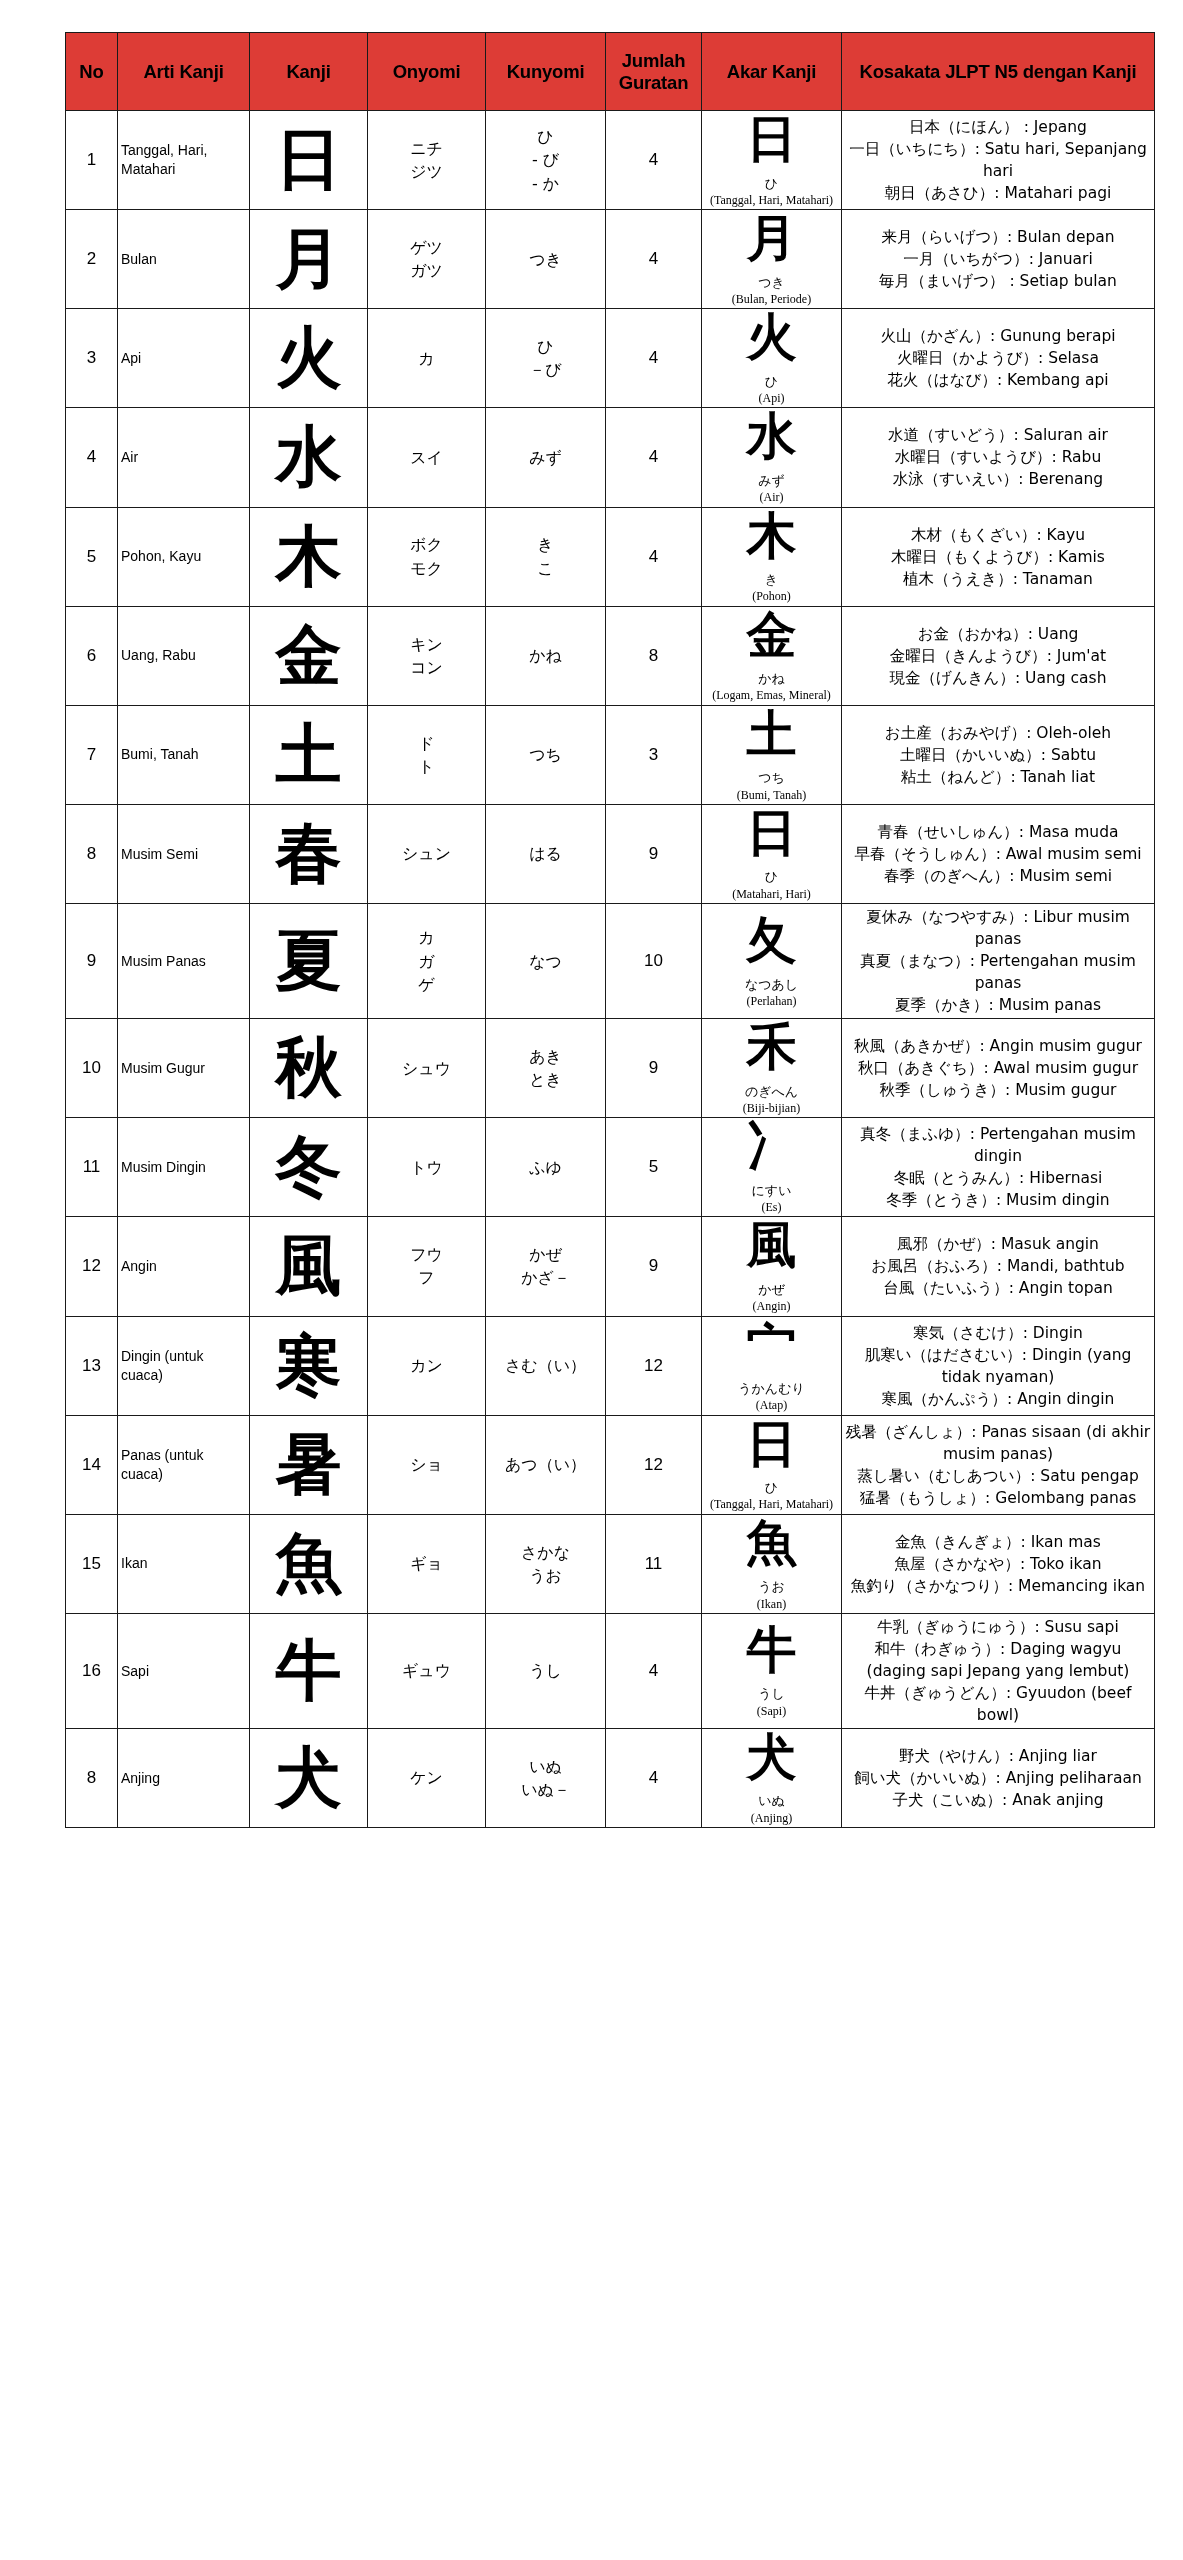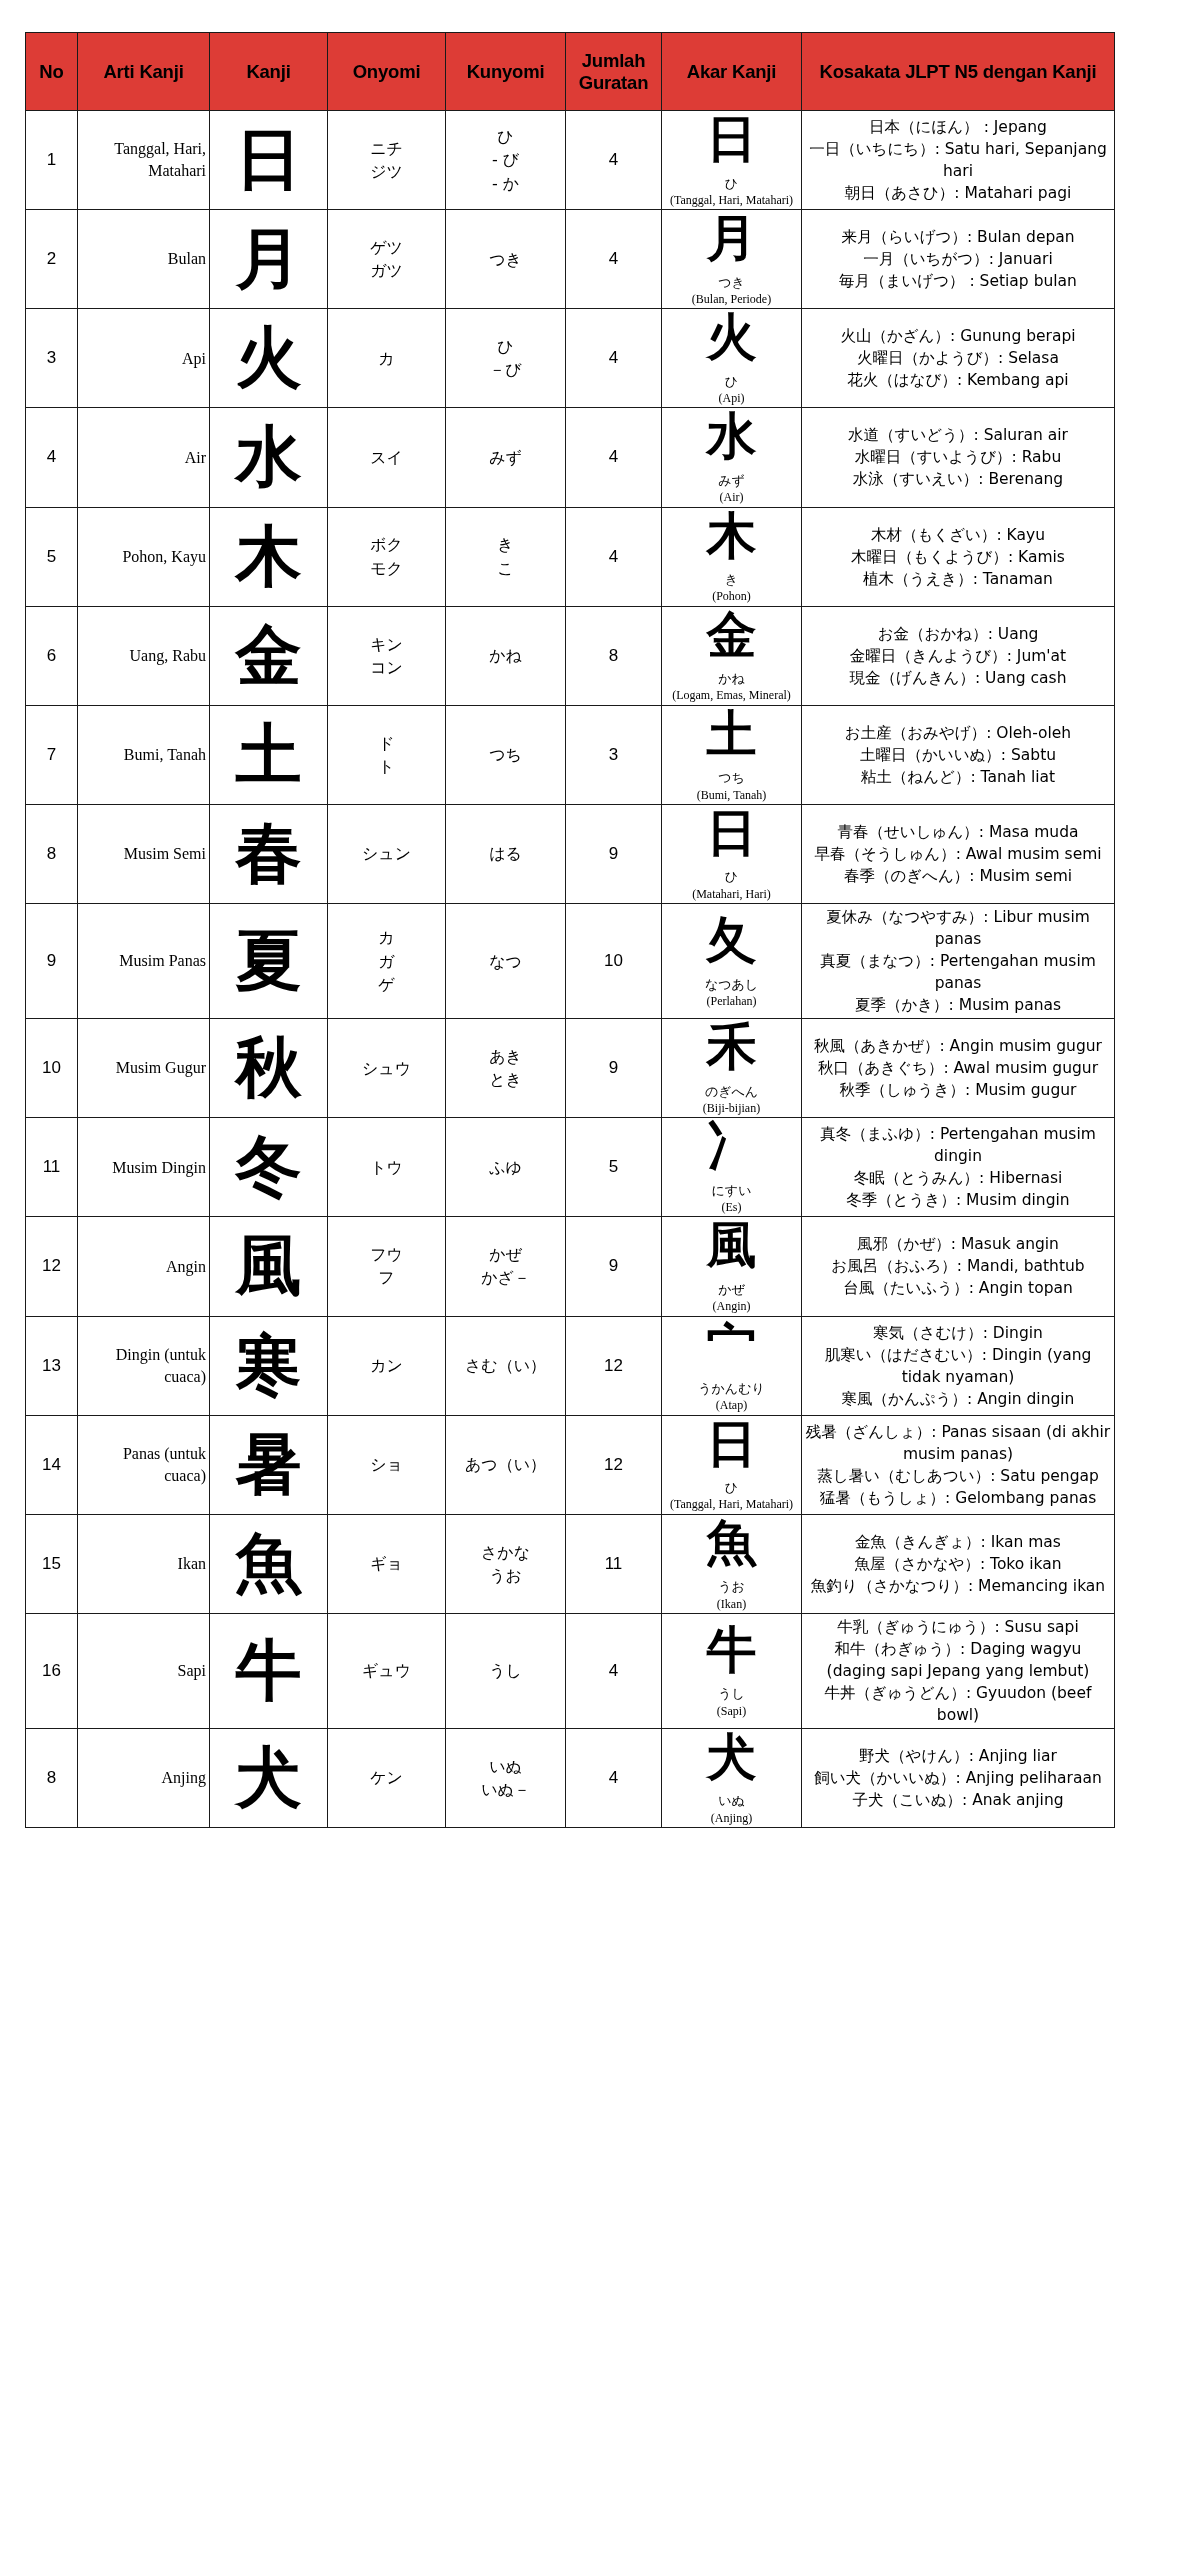--- a/index.html
+++ b/index.html
@@ -9,21 +9,21 @@
     padding: 0;
     background: #ffffff;
   }
   body {
     width: 1183px;
     font-family: "Liberation Sans", "DejaVu Sans", sans-serif;
     color: #000000;
   }
   .sheet {
     width: 1183px;
-    padding: 32px 47px 34px 25px;
+    padding: 32px 47px 34px 65px;
   }
   table.kanji-table {
     width: 1089px;
     border-collapse: collapse;
     table-layout: fixed;
   }
   table.kanji-table th,
   table.kanji-table td {
     border: 1.6px solid #1a1a1a;
     vertical-align: middle;
@@ -47,24 +47,23 @@
   col.c-kun     { width: 120px; }
   col.c-jml     { width: 96px;  }
   col.c-akar    { width: 140px; }
   col.c-kosa    { width: 313px; }
 
   td.no-cell {
     text-align: center;
     font-size: 17px;
   }
   td.arti-cell {
-    text-align: right;
-    font-size: 16px;
+    text-align: left;
+    font-size: 14px;
     line-height: 1.35;
-    font-family: Liberation Serif, serif;
   }
   td.kanji-cell {
     text-align: center;
     font-family: "DejaVu Sans", sans-serif;
     font-size: 66px;
     font-weight: bold;
     line-height: 1.0;
     padding-top: 4px;
     padding-bottom: 4px;
   }

